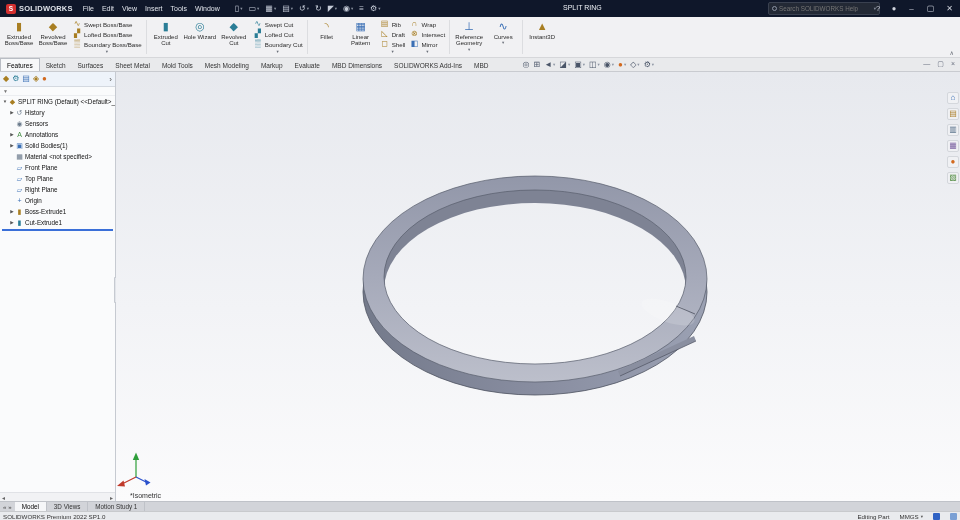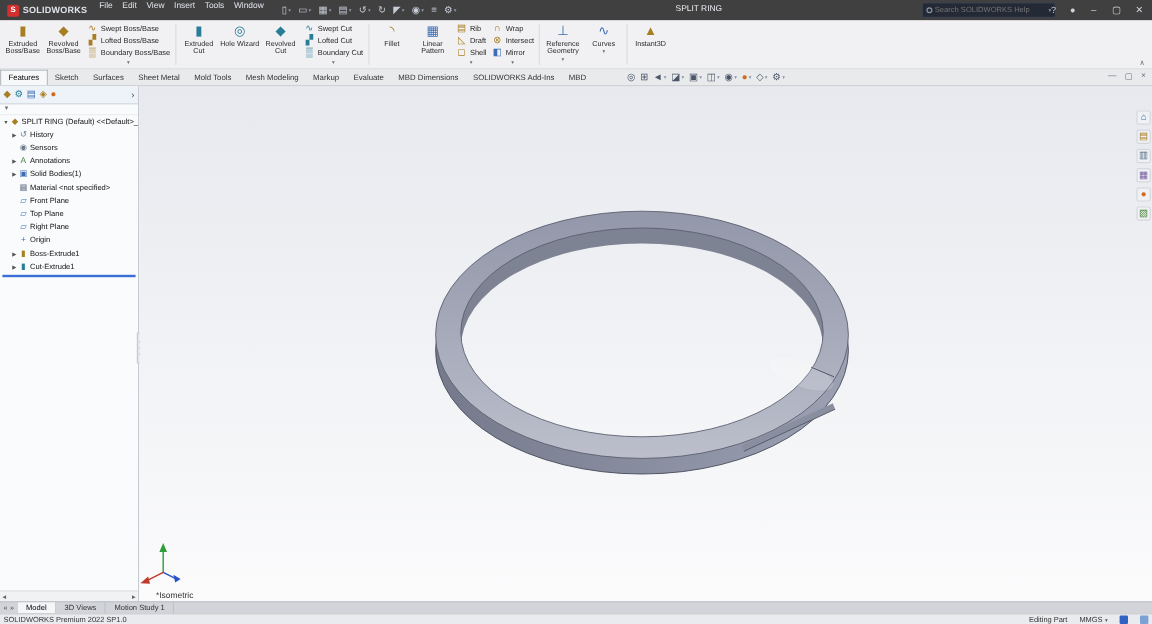--- a/index.html
+++ b/index.html
@@ -1,21 +1,21 @@
 <!DOCTYPE html>
 <html><head>
 <meta charset="utf-8">
 <style>
   *{margin:0;padding:0;box-sizing:border-box}
   html,body{width:960px;height:520px;overflow:hidden}
   body{position:relative;font-family:"Liberation Sans",sans-serif;background:#fff;color:#222}
 
   
-  .titlebar{position:absolute;top:0;left:0;right:0;height:17px;background:#404040;color:#dfe3ea;
-    display:flex;font-size:7px}
+  .titlebar{position:absolute;top:0;left:0;right:0;height:17px;background:#0f172a;color:#dfe3ea;
+    display:flex;align-items:center;font-size:7px}
   .logo{display:flex;align-items:center;gap:3px;padding:0 6px;flex:0 0 auto}
   .logo-mark{width:10px;height:10px;background:#d32f2f;border-radius:2px;color:#fff;font-size:6.5px;
     font-weight:bold;display:flex;align-items:center;justify-content:center}
   .logo-text{font-weight:bold;letter-spacing:.2px;font-size:7.5px}
   .menus{display:flex;flex:0 0 auto}
   .menus .menu{padding:2px 4px;cursor:default}
   .qb{display:flex;align-items:center;margin-left:8px}
   .qbi{display:flex;align-items:center;padding:0 3px;color:#c6ccd8}
   .qbi .g{font-size:8px;line-height:1}
   .caret{font-size:4.5px;color:#8d94a2;margin-left:1px}

